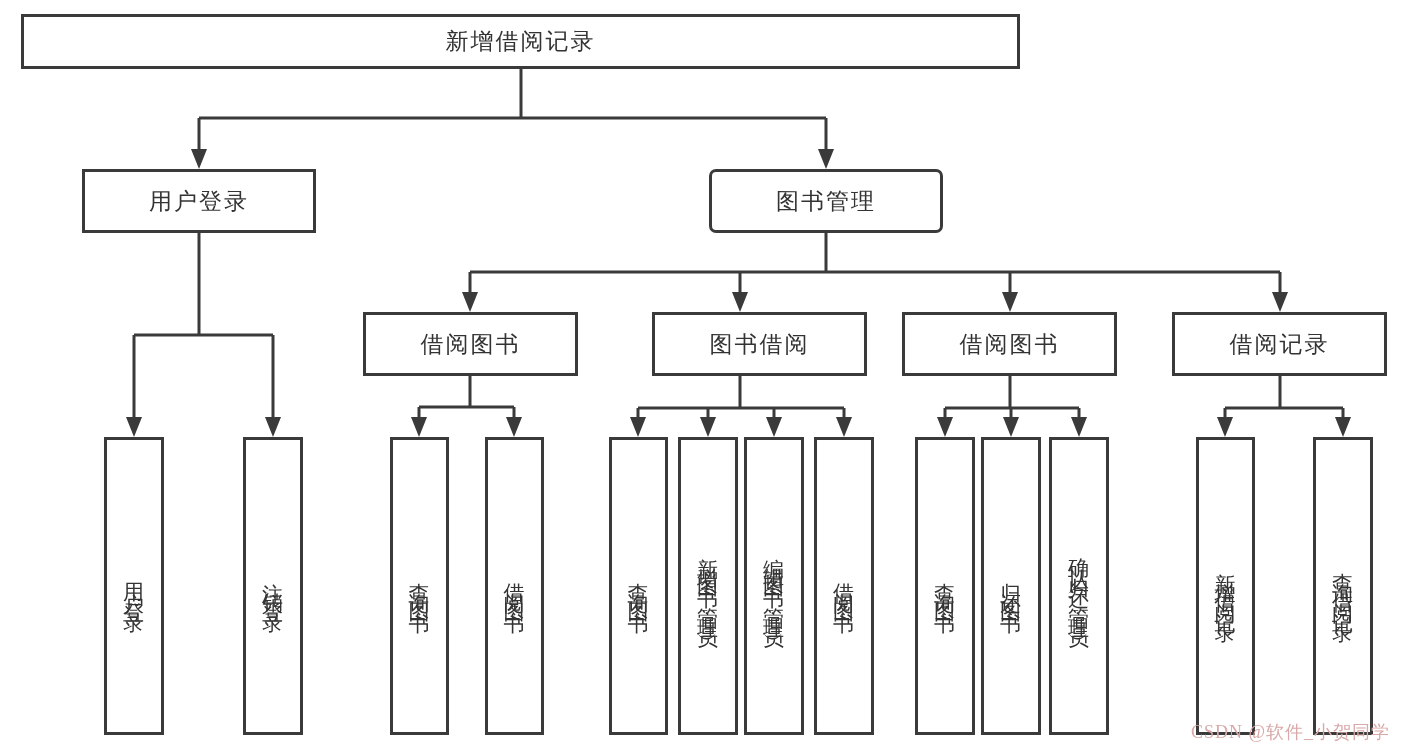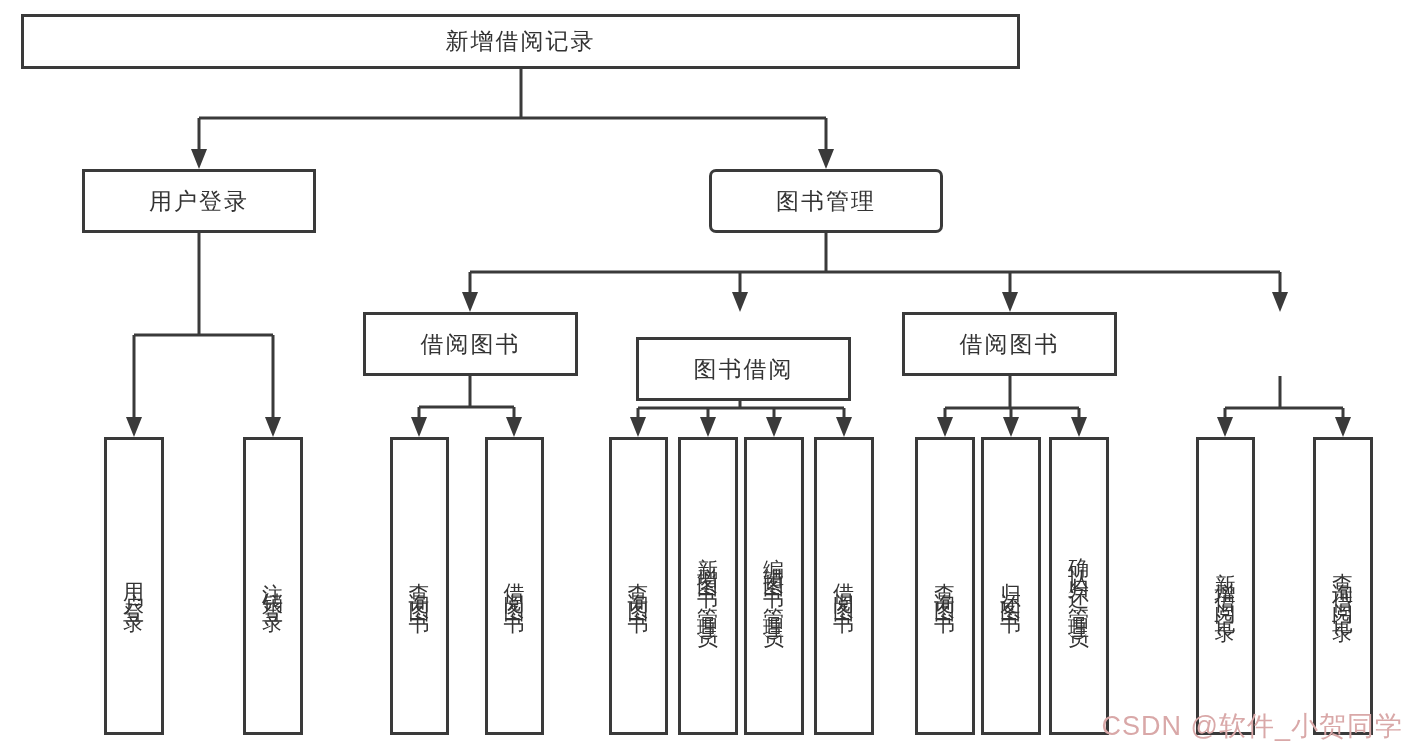--- a/index.html
+++ b/index.html
@@ -46,26 +46,27 @@
   .node.leaf {
     writing-mode: vertical-rl;
     text-orientation: mixed;
     font-size: 21px;
     letter-spacing: 10px;
     line-height: 1;
     white-space: normal;
   }
   .watermark {
     position: absolute;
-    right: 2px;
+    right: 15px;
     bottom: 3px;
-    font-size: 27px;
+    font-size: 18px;
     color: var(--wm, #d9a8a8);
     letter-spacing: 1px;
     pointer-events: none;
+    font-family: Liberation Serif, serif;
   }
 </style>
 </head>
 <body>
 
 <div class="canvas">
 
   <svg class="connectors" viewBox="0 0 1405 747" aria-hidden="true">
 
     <path d="M521 69 V118 M199 118 H826 M199 118 V152 M826 118 V152"></path>
@@ -104,22 +105,23 @@
       <polygon points="1335,417 1351,417 1343,437"></polygon>
     </g>
   </svg>
 
   <div class="node" style="left:21px; top:14px; width:999px; height:55px;">新增借阅记录</div>
 
   <div class="node" style="left:82px; top:169px; width:234px; height:64px;">用户登录</div>
   <div class="node" style="left:709px; top:169px; width:234px; height:64px;border-radius:7px;">图书管理</div>
 
   <div class="node" style="left:363px; top:312px; width:215px; height:64px;">借阅图书</div>
-  <div class="node" style="left:636px; top:312px; width:215px; height:64px;margin-top:25px;">图书借阅</div>
+  <div class="node" style="left:652px; top:312px; width:215px; height:64px;">图书借阅</div>
   <div class="node" style="left:902px; top:312px; width:215px; height:64px;">借阅图书</div>
+  <div class="node" style="left:1172px; top:312px; width:215px; height:64px;">借阅记录</div>
 
   <div class="node leaf" style="left:104px; top:437px; width:60px; height:298px;">用户登录</div>
   <div class="node leaf" style="left:243px; top:437px; width:60px; height:298px;">注销登录</div>
 
   <div class="node leaf" style="left:390px; top:437px; width:59px; height:298px;">查询图书</div>
   <div class="node leaf" style="left:485px; top:437px; width:59px; height:298px;">借阅图书</div>
 
   <div class="node leaf" style="left:609px; top:437px; width:59px; height:298px;">查询图书</div>
   <div class="node leaf" style="left:678px; top:437px; width:60px; height:298px;">新增图书（管理员）</div>
   <div class="node leaf" style="left:744px; top:437px; width:60px; height:298px;">编辑图书（管理员）</div>

